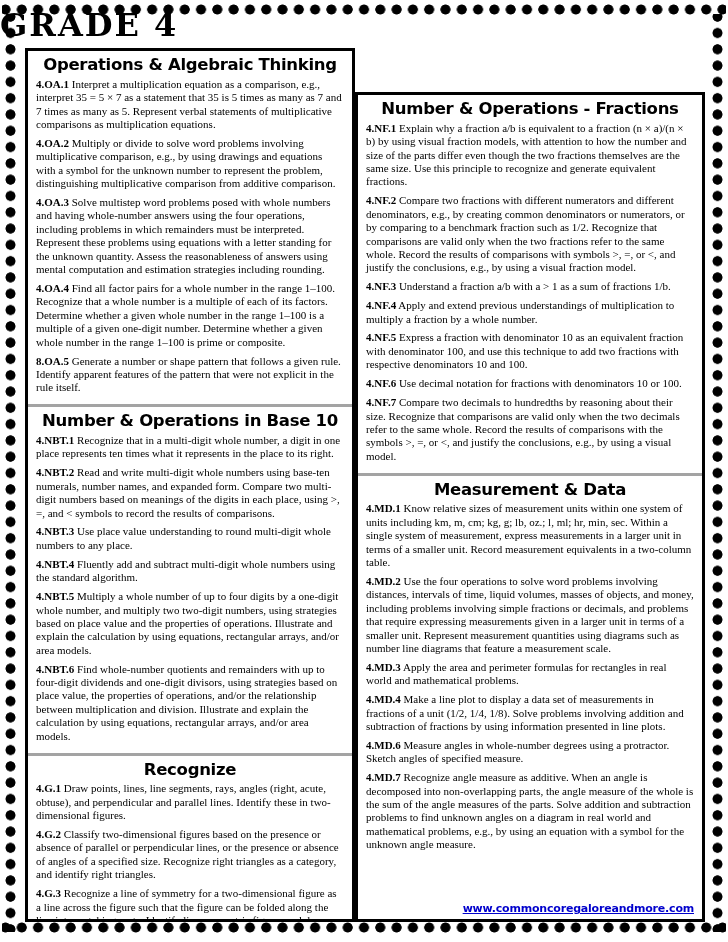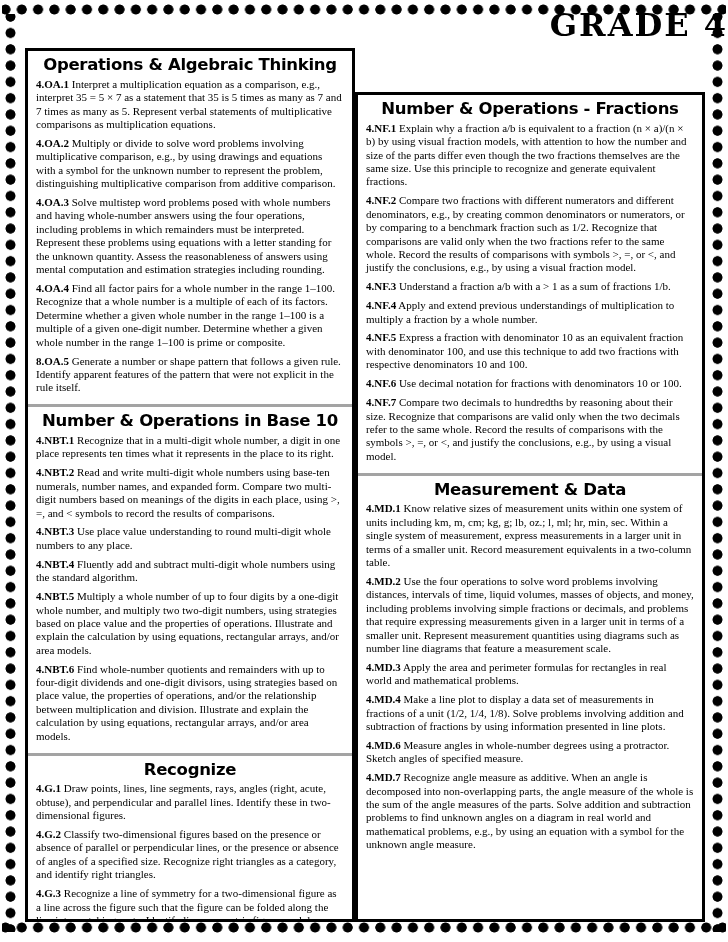--- a/index.html
+++ b/index.html
@@ -20,21 +20,21 @@
   .dots-v {
     top:14px; bottom:10px; width:13px;
     background-image: radial-gradient(circle, #000 4.7px, transparent 5.3px);
     background-size:13px 16.3px; background-repeat:repeat-y; background-position:center;
   }
   .dots-left { left:4px; }
   .dots-right { right:4px; }
 
   .title {
     position:absolute; top:8px; left:0; right:0; margin:0;
-    text-align:right; font-family:"DejaVu Serif", serif; font-weight:bold;
+    text-align:left; font-family:"DejaVu Serif", serif; font-weight:bold;
     font-size:32px; letter-spacing:2px; line-height:1.1;
   }
 
   .columns {
     position:absolute; left:25px; right:23px; top:48px; bottom:20px;
     display:flex; gap:0;
   }
   .column {
     border:3px solid #000; background:#fff;
     display:flex; flex-direction:column; overflow:hidden; box-sizing:border-box;
@@ -110,16 +110,17 @@
           <p><b>4.NF.7</b> <span>Compare two decimals to hundredths by reasoning about their size. Recognize that comparisons are valid only when the two decimals refer to the same whole. Record the results of comparisons with the symbols &gt;, =, or &lt;, and justify the conclusions, e.g., by using a visual model.</span></p>
         </section>
         <section class="sec">
           <h2>Measurement &amp; Data</h2>
           <p><b>4.MD.1</b> <span>Know relative sizes of measurement units within one system of units including km, m, cm; kg, g; lb, oz.; l, ml; hr, min, sec. Within a single system of measurement, express measurements in a larger unit in terms of a smaller unit. Record measurement equivalents in a two-column table.</span></p>
           <p><b>4.MD.2</b> <span>Use the four operations to solve word problems involving distances, intervals of time, liquid volumes, masses of objects, and money, including problems involving simple fractions or decimals, and problems that require expressing measurements given in a larger unit in terms of a smaller unit. Represent measurement quantities using diagrams such as number line diagrams that feature a measurement scale.</span></p>
           <p><b>4.MD.3</b> <span>Apply the area and perimeter formulas for rectangles in real world and mathematical problems.</span></p>
           <p><b>4.MD.4</b> <span>Make a line plot to display a data set of measurements in fractions of a unit (1/2, 1/4, 1/8). Solve problems involving addition and subtraction of fractions by using information presented in line plots.</span></p>
           <p><b>4.MD.6</b> <span>Measure angles in whole-number degrees using a protractor. Sketch angles of specified measure.</span></p>
           <p><b>4.MD.7</b> <span>Recognize angle measure as additive. When an angle is decomposed into non-overlapping parts, the angle measure of the whole is the sum of the angle measures of the parts. Solve addition and subtraction problems to find unknown angles on a diagram in real world and mathematical problems, e.g., by using an equation with a symbol for the unknown angle measure.</span></p>
+          <a class="site-link" href="#" style="color: rgb(0, 0, 204);">www.commoncoregaloreandmore.com</a>
         </section>
       </div>
   </div>
 </div>
 
 </body></html>

